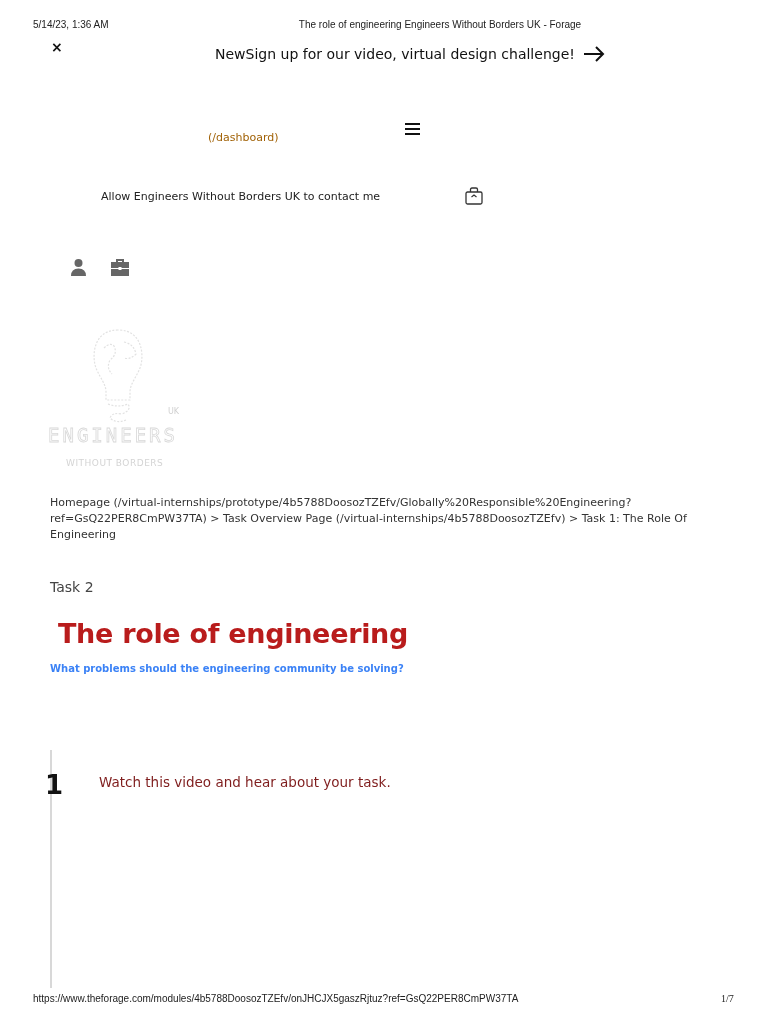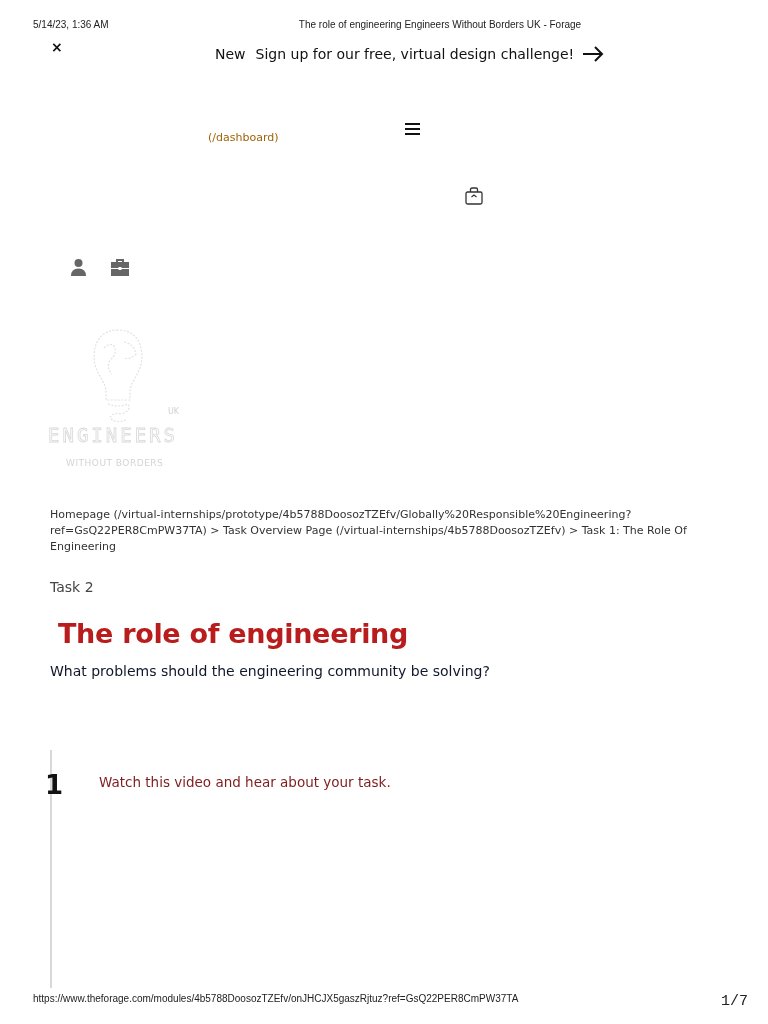--- a/index.html
+++ b/index.html
@@ -6,84 +6,85 @@
     html, body {
       width: 768px; height: 1024px; background: #ffffff; overflow: hidden;
       font-family: "DejaVu Sans", sans-serif; color: #222;
     }
     .page { position: relative; width: 768px; height: 1024px; border-radius: 26px; }
 
     
     .print-date { position: absolute; left: 33px; top: 19px; font-family: "Liberation Sans", sans-serif; font-size: 10px; color: #222; }
     .print-title { position: absolute; left: 0; width: 880px; top: 19px; text-align: center; font-family: "Liberation Sans", sans-serif; font-size: 10px; color: #222; }
     .print-url { position: absolute; left: 33px; top: 993px; font-family: "Liberation Sans", sans-serif; font-size: 10px; color: #222; }
-    .print-page { position: absolute; left: 721px; top: 993px; font-family: Liberation Mono, monospace; font-size: 15px; color: #222; }
+    .print-page { position: absolute; left: 721px; top: 993px; font-family: Liberation Serif, serif; font-size: 10px; color: #222; }
 
     
     .close-btn { position: absolute; left: 51px; top: 40px; font-size: 14px; font-weight: bold; color: #111; cursor: pointer; line-height: 1; }
     .banner { position: absolute; left: 215px; top: 46px; display: flex; align-items: center; font-size: 14px; color: #111; }
-    .banner .new-tag { margin-right: 10px; }
+    .banner .new-tag { }
     .banner .arrow { margin-left: 8px; width: 22px; height: 16px; display: inline-block; }
 
     
     .dashboard-link { position: absolute; left: 208px; top: 131px; font-size: 11px; color: #a16207; }
     .menu-icon { position: absolute; left: 405px; top: 123px; width: 15px; height: 13px; cursor: pointer; }
     .menu-icon span { display: block; height: 2px; background: #111; margin-bottom: 3px; }
 
     .contact-label { position: absolute; left: 101px; top: 190px; font-size: 11px; color: #222; }
     .bag-icon { position: absolute; left: 464px; top: 186px; width: 20px; height: 20px; }
 
     .user-icon { position: absolute; left: 70px; top: 258px; width: 17px; height: 19px; cursor: pointer; }
     .briefcase-icon { position: absolute; left: 110px; top: 258px; width: 20px; height: 19px; cursor: pointer; }
 
     
     .logo { position: absolute; left: 48px; top: 328px; width: 140px; height: 145px; }
     .logo-link { position: absolute; left: 185px; top: 393px; font-size: 14px; color: #222; }
 
     
-    .breadcrumb { position: absolute; left: 50px; top: 495px; width: 690px; font-size: 11px; line-height: 16px; color: #333; margin-top: 12px; }
+    .breadcrumb { position: absolute; left: 50px; top: 495px; width: 690px; font-size: 11px; line-height: 16px; color: #333; }
 
     
     .task-label { position: absolute; left: 50px; top: 579px; font-size: 14px; color: #444; }
     .page-title { position: absolute; left: 58px; top: 618px; font-size: 27px; font-weight: bold; color: #b91c1c; letter-spacing: -0.3px; }
-    .page-subtitle { position: absolute; left: 50px; top: 663px; font-size: 14px; color: #0f172a; }
+    .page-subtitle { position: absolute; left: 50px; top: 663px; font-size: 10px; color: #3b82f6; font-weight: bold; }
 
     
     .step-line { position: absolute; left: 50px; top: 750px; width: 2px; height: 238px; background: #d8d8d8; }
     .step-number { position: absolute; left: 45px; top: 770px; font-size: 26px; font-weight: bold; color: #111; }
     .step-title { position: absolute; left: 99px; top: 749px; font-size: 18px; font-weight: bold; color: #111; }
     .step-desc { position: absolute; left: 99px; top: 774px; font-size: 13.5px; color: #7f1d1d; }
   </style>
 </head>
 <body>
 
 <div class="page">
 
   <div class="print-date">5/14/23, 1:36 AM</div>
   <div class="print-title">The role of engineering Engineers Without Borders UK - Forage</div>
 
   <div class="close-btn">×</div>
 
   <div class="banner">
     <span class="new-tag">New</span>
-    <span>Sign up for our free, virtual design challenge!</span>
+    <span>Sign up for our video, virtual design challenge!</span>
     <svg class="arrow" viewBox="0 0 22 16">
       <line x1="1" y1="8" x2="20" y2="8" stroke="#111" stroke-width="2"></line>
       <polyline points="13,1 20,8 13,15" fill="none" stroke="#111" stroke-width="2"></polyline>
     </svg>
   </div>
 
   <div class="dashboard-link">(/dashboard)</div>
 
   <div class="menu-icon">
     <span></span>
       <span></span>
       <span></span>
   </div>
 
+  <div class="contact-label">Allow Engineers Without Borders UK to contact me</div>
 
   <svg class="bag-icon" viewBox="0 0 20 20">
     <rect x="2" y="6" width="16" height="12" rx="1.5" fill="none" stroke="#333" stroke-width="1.3"></rect>
     <path d="M6.5 6 V3.5 Q6.5 2 8 2 H12 Q13.5 2 13.5 3.5 V6" fill="none" stroke="#333" stroke-width="1.3"></path>
     <path d="M7.5 11 L10 9 L12.5 11" fill="none" stroke="#333" stroke-width="1.2"></path>
   </svg>
 
   <svg class="user-icon" viewBox="0 0 17 19">
     <circle cx="8.5" cy="5" r="4" fill="#666"></circle>
     <path d="M1 18 Q1 10.5 8.5 10.5 Q16 10.5 16 18 Z" fill="#666"></path>

